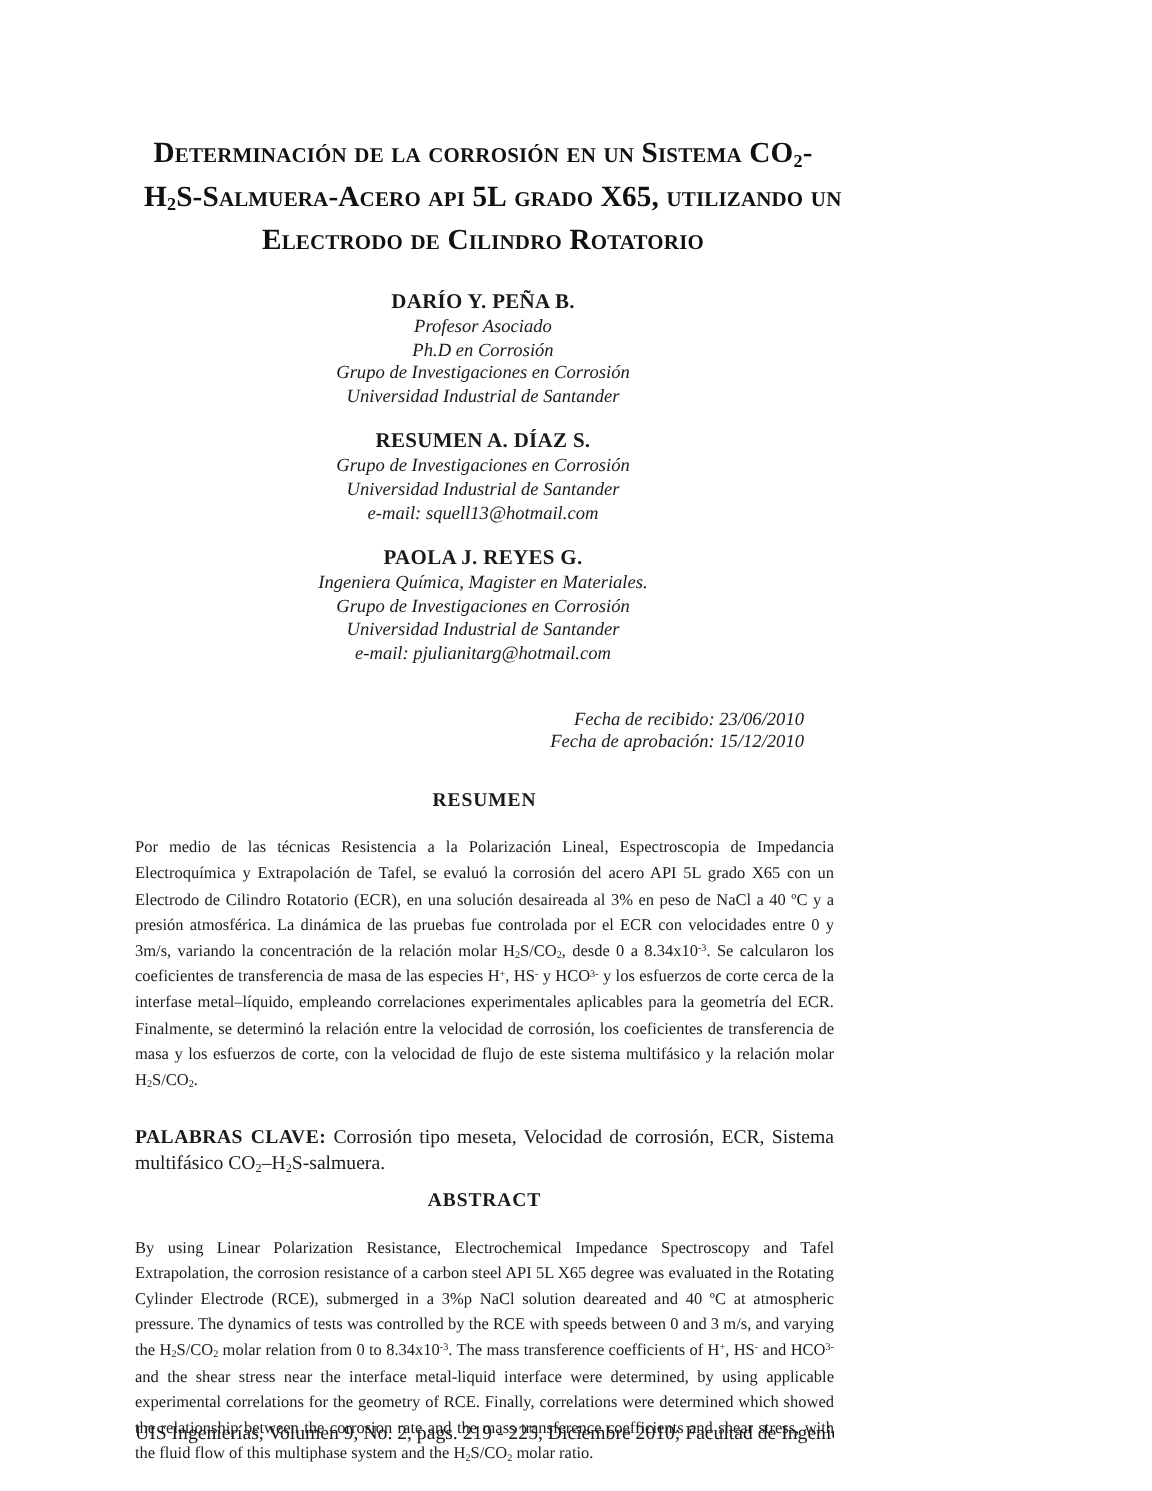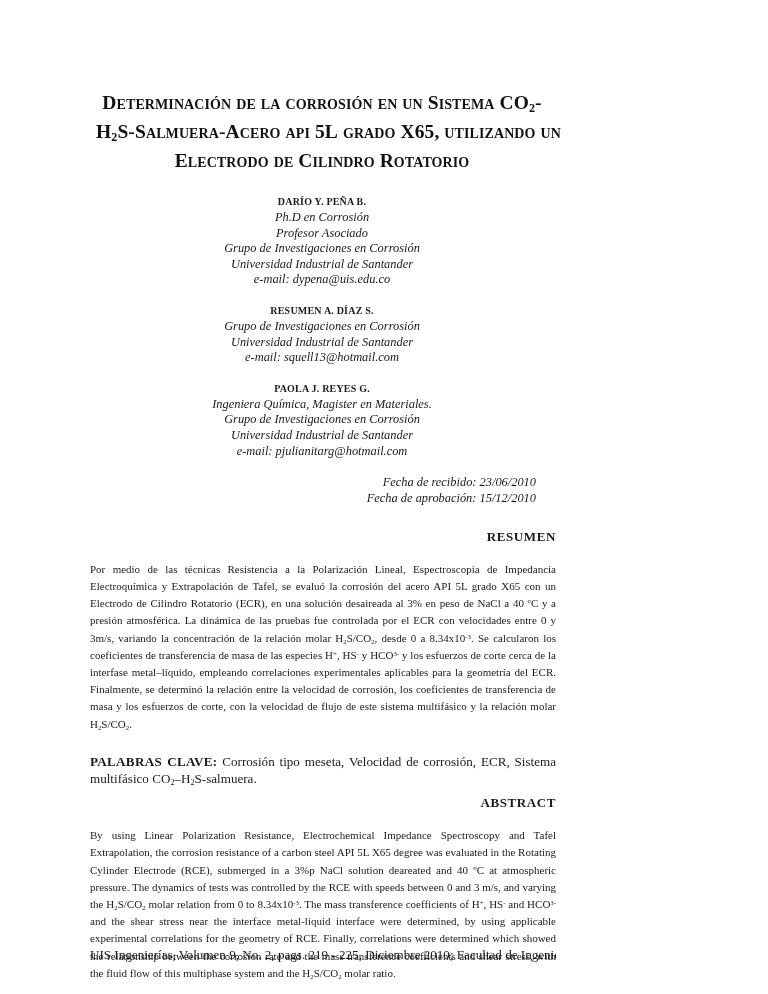--- a/index.html
+++ b/index.html
@@ -55,48 +55,48 @@
   
   .authors {
     margin-top: 18px;
     text-align: center;
   }
   .author-block {
     margin-bottom: 14px;
   }
   .author-name {
     font-weight: bold;
-    font-size: 10px;
+    font-size: 14px;
     line-height: 17px;
     letter-spacing: 0.2px;
   }
   .author-line {
     font-style: italic;
     font-size: 12.4px;
     line-height: 15.6px;
   }
 
   
   .dates {
-    margin-top: 16px;
+    margin-top: 28px;
     padding-right: 108px;
     text-align: right;
   }
   .date-line {
     font-style: italic;
     font-size: 12.4px;
     line-height: 15.8px;
   }
 
   
   .content {
     padding: 0 88px 0 90px;
   }
   .section-head {
-    text-align: right;
+    text-align: center;
     font-weight: bold;
     font-size: 13px;
     letter-spacing: 0.6px;
     margin-top: 22px;
     margin-bottom: 16px;
   }
   .para {
     text-align: justify;
     font-size: 11px;
     line-height: 17.2px;
@@ -139,25 +139,24 @@
 
     <div class="title-line"><span class="cap">H</span><sub class="cap">2</sub><span class="cap">S-</span><span class="cap">S</span><span>almuera-</span><span class="cap">A</span><span>cero </span><span>api </span><span class="cap">5L</span><span> grado </span><span class="cap">X65</span><span>, utilizando un</span></div>
 
     <div class="title-line"><span class="cap">E</span><span>lectrodo de </span><span class="cap">C</span><span>ilindro </span><span class="cap">R</span><span>otatorio</span></div>
   </div>
 
   <div class="authors">
 
     <div class="author-block">
       <div class="author-name">DARÍO Y. PEÑA B.</div>
+      <div class="author-line">Profesor Asociado</div>
       <div class="author-line">Ph.D en Corrosión</div>
-      <div class="author-line">Profesor Asociado</div>
       <div class="author-line">Grupo de Investigaciones en Corrosión</div>
       <div class="author-line">Universidad Industrial de Santander</div>
-      <div class="author-line">e-mail: dypena@uis.edu.co</div>
     </div>
 
     <div class="author-block">
       <div class="author-name">RESUMEN A. DÍAZ S.</div>
       <div class="author-line">Grupo de Investigaciones en Corrosión</div>
       <div class="author-line">Universidad Industrial de Santander</div>
       <div class="author-line">e-mail: squell13@hotmail.com</div>
     </div>
 
     <div class="author-block">

